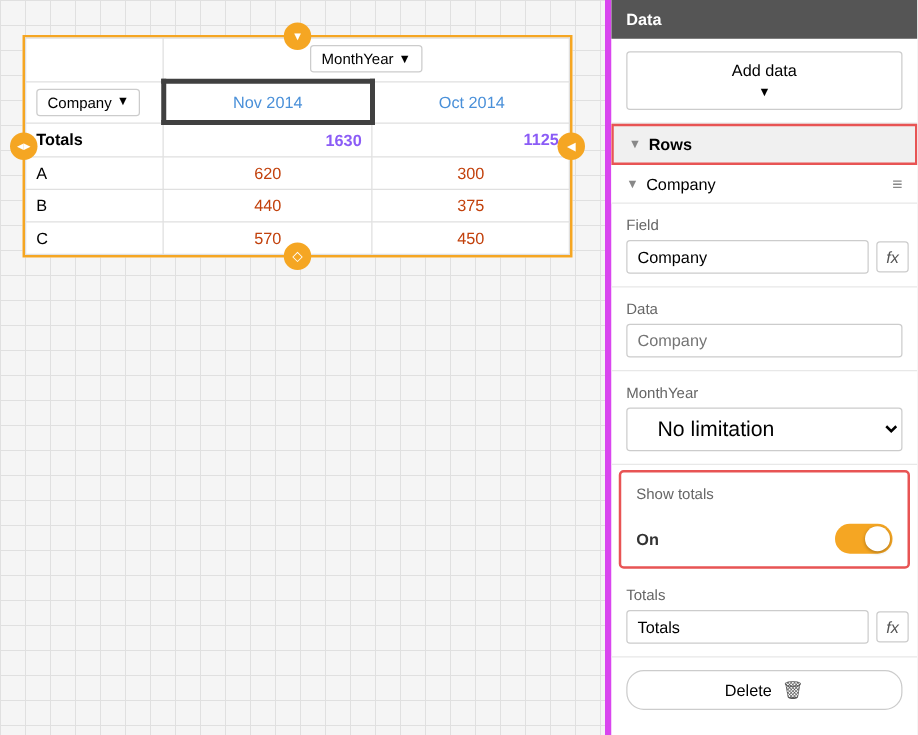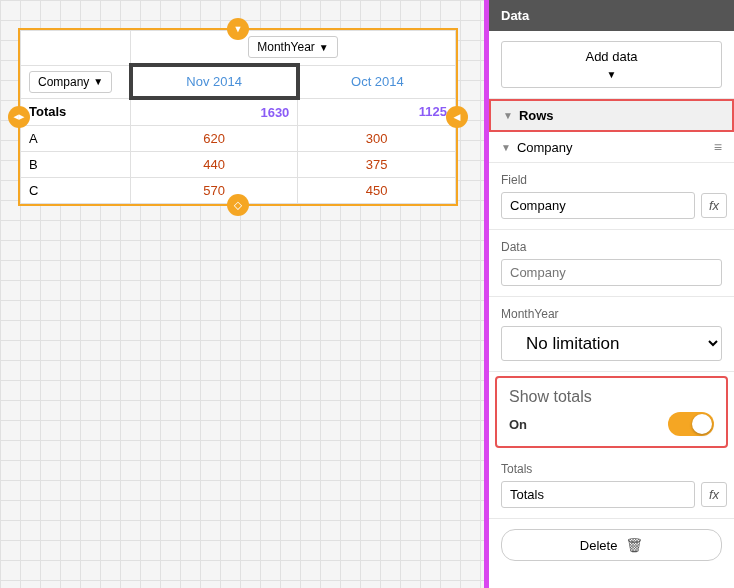--- a/index.html
+++ b/index.html
@@ -330,22 +330,22 @@
     
     .show-totals-section {
       padding: 10px 12px;
       border: 2px solid #e85454;
       border-radius: 4px;
       margin: 4px 6px;
     }
 
     .show-totals-label {
       color: #666;
-      font-size: 16px;
-      margin-bottom: 6px;
+      font-size: 12px;
+      margin-bottom: 17px;
     }
 
     .show-totals-row {
       display: flex;
       align-items: center;
       justify-content: space-between;
     }
 
     .show-totals-on {
       font-size: 13px;

